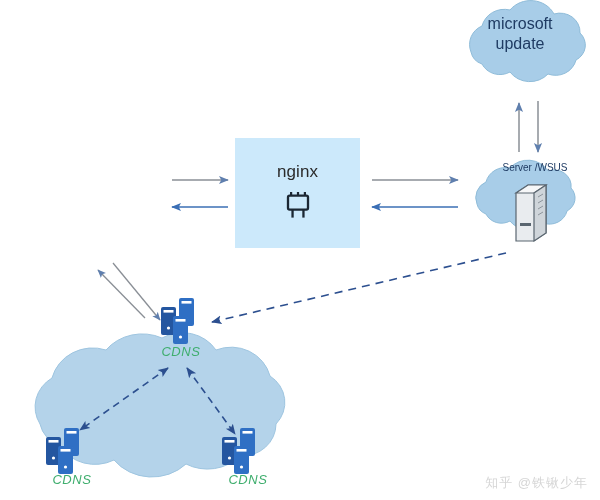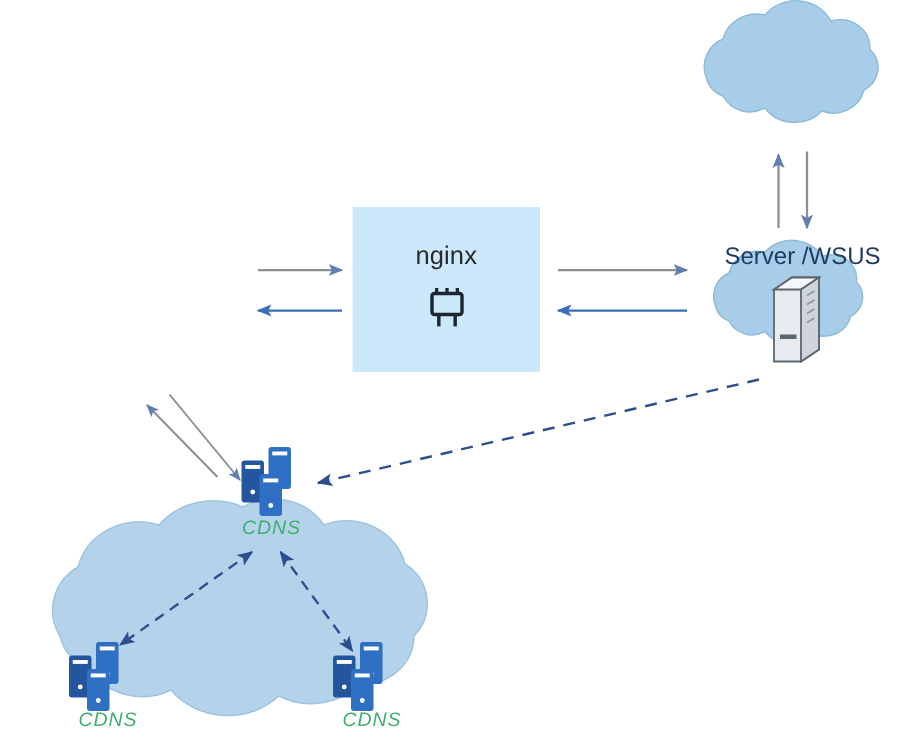--- a/index.html
+++ b/index.html
@@ -75,21 +75,21 @@
   }
   #ms-update-label {
     left: 455px;
     top: 14px;
     width: 130px;
   }
   #wsus-label {
     left: 470px;
     top: 162px;
     width: 130px;
-    font-size: 16px;
+    font-size: 10px;
   }
   .cdns-label {
     position: absolute;
     color: #3fae6e;
     font-size: 13px;
     letter-spacing: 0.6px;
     text-align: center;
     width: 60px;
     pointer-events: none;
     font-style: italic;
@@ -179,20 +179,22 @@
         <rect x="5" y="1" width="2.2" height="4" fill="#1b2733"></rect>
         <rect x="11.9" y="1" width="2.2" height="4" fill="#1b2733"></rect>
         <rect x="18.8" y="1" width="2.2" height="4" fill="#1b2733"></rect>
         <rect x="3" y="4.6" width="20" height="14" rx="1.6" fill="none" stroke="#1b2733" stroke-width="2.3"></rect>
         <rect x="6.4" y="18.6" width="2.3" height="8" fill="#1b2733"></rect>
         <rect x="17.3" y="18.6" width="2.3" height="8" fill="#1b2733"></rect>
       </svg>
     </div>
   </div>
 
+  <div class="cloud-label" id="ms-update-label">microsoft
+update</div>
   <div class="cloud-label" id="wsus-label">Server /WSUS</div>
 
   <svg class="layer" viewBox="0 0 600 500" width="600" height="500" xmlns="http://www.w3.org/2000/svg">
     <g transform="translate(516,185)">
       <path d="M0,8 L12,0 L30,0 L30,48 L18,56 L0,56 Z" fill="#e9ecef" stroke="#5a6670" stroke-width="1.2"></path>
       <path d="M0,8 L12,0 L30,0 L18,8 Z" fill="#f6f7f8" stroke="#5a6670" stroke-width="1.2"></path>
       <path d="M18,8 L30,0 L30,48 L18,56 Z" fill="#cfd5da" stroke="#5a6670" stroke-width="1.2"></path>
       <rect x="4" y="38" width="11" height="3" fill="#5a6670"></rect>
       <line x1="22" y1="12" x2="27" y2="9" stroke="#8d959c" stroke-width="1"></line>
       <line x1="22" y1="18" x2="27" y2="15" stroke="#8d959c" stroke-width="1"></line>
@@ -265,14 +267,15 @@
         <rect x="14.5" y="21" width="10" height="2.6" fill="#ffffff"></rect>
         <circle cx="19.5" cy="39" r="1.6" fill="#ffffff"></circle>
       </g>
     </g>
   </svg>
 
   <div class="cdns-label" id="cdns-label-center">CDNS</div>
   <div class="cdns-label" id="cdns-label-left">CDNS</div>
   <div class="cdns-label" id="cdns-label-right">CDNS</div>
 
+  <div id="watermark">知乎 @铁锹少年</div>
 
 </div>
 
 </body></html>

